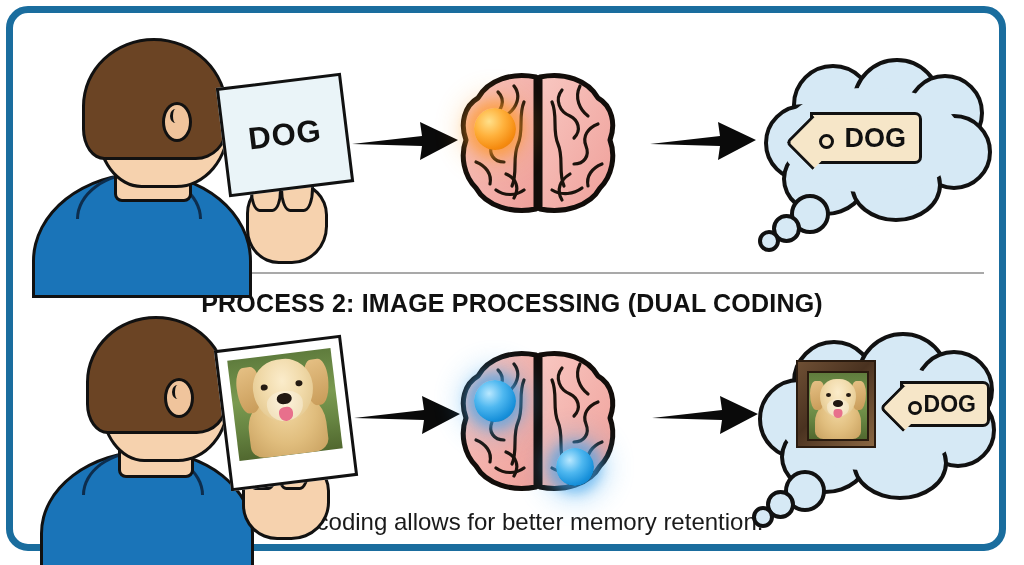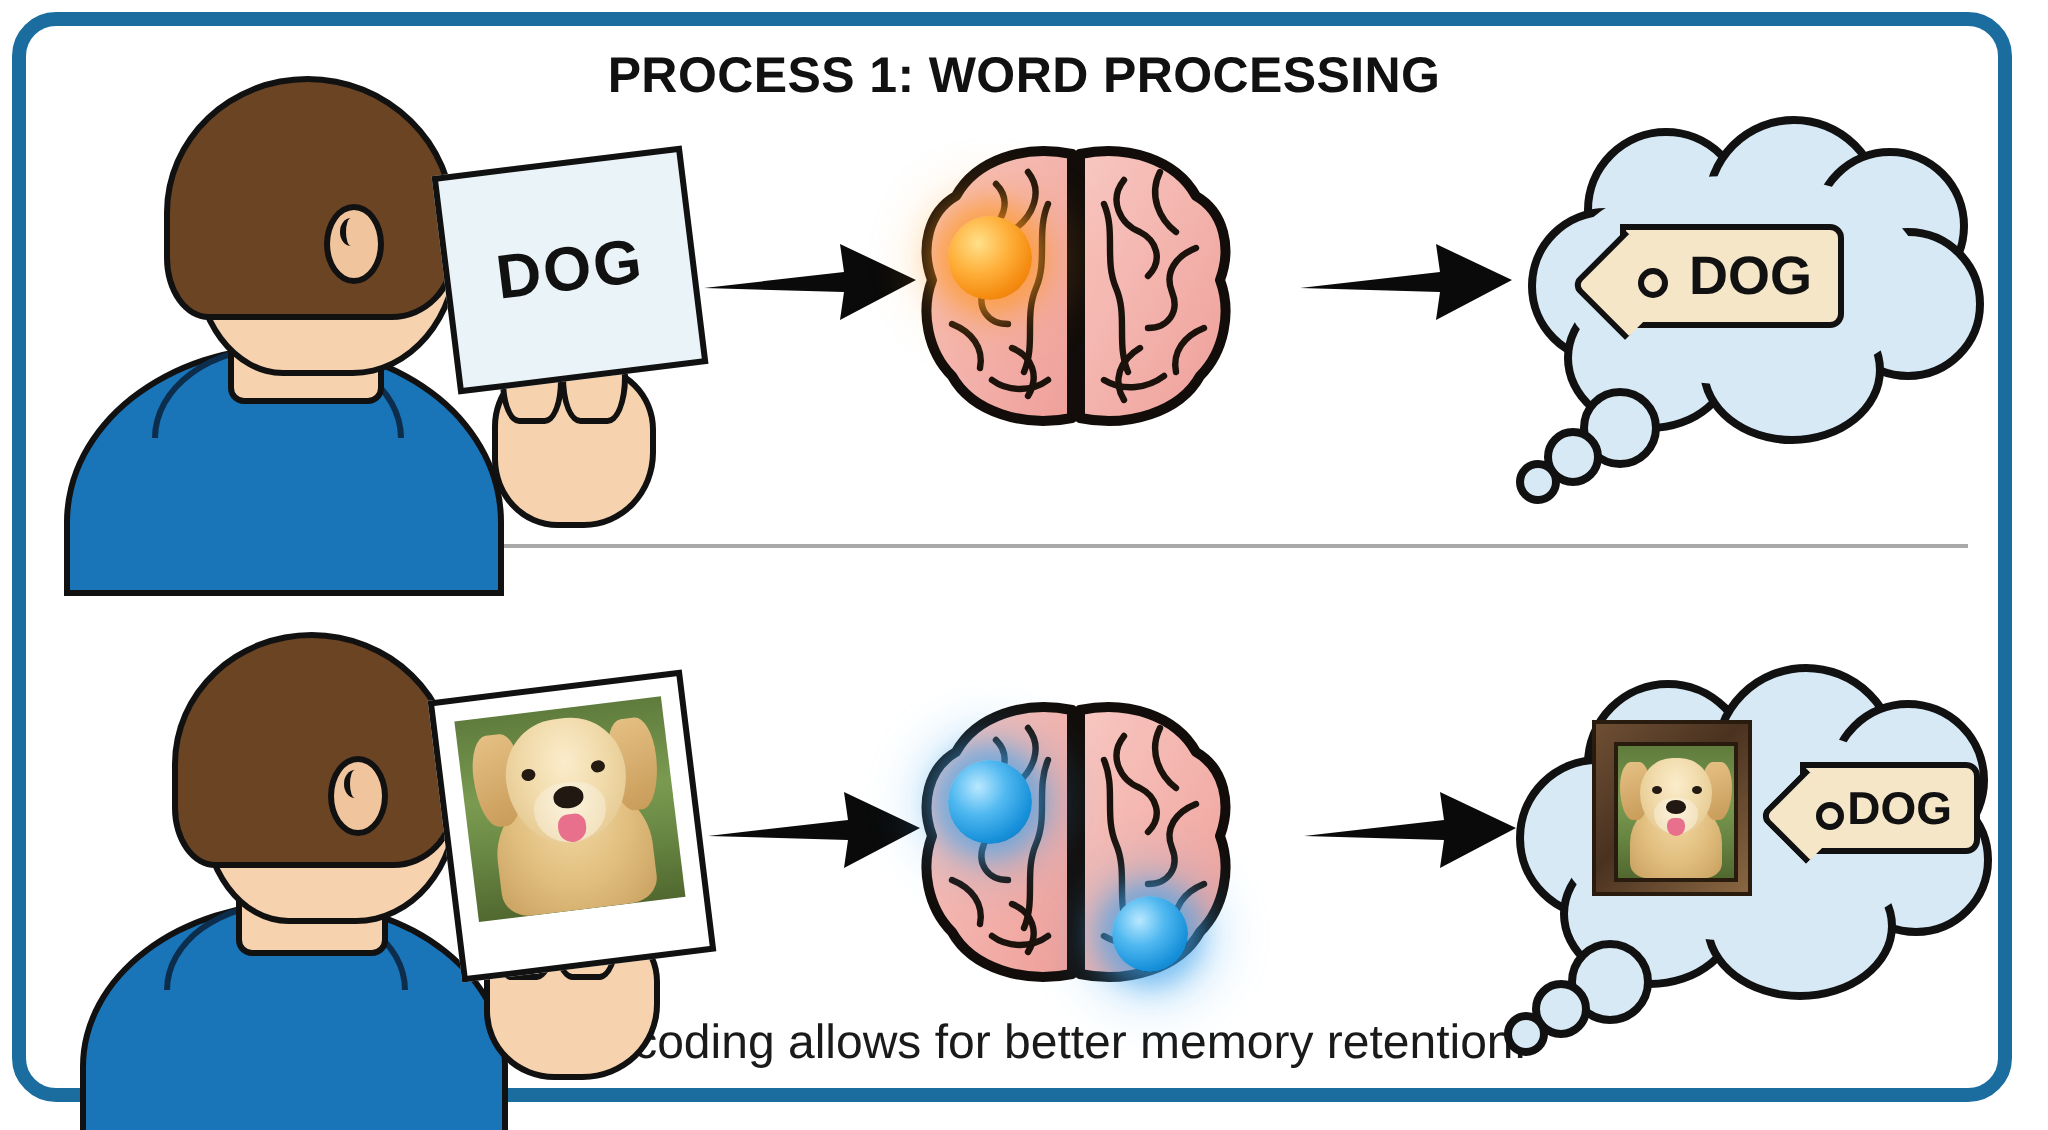--- a/index.html
+++ b/index.html
@@ -94,21 +94,21 @@
              border:2px solid #2a1b0f;
              background:linear-gradient(180deg,#5f7c3d 0%,#7a9a50 42%,#678542 70%,#51682f 100%);}
 </style>
 </head>
 <body>
 
 <div class="canvas">
   <div class="frame"></div>
   <div class="divider"></div>
 
-  <div class="ptitle" id="title1">PROCESS 1: WORD PROCESSING</div>
+  <div class="ptitle" id="title2">PROCESS 2: IMAGE PROCESSING (DUAL CODING)</div>
   <div class="caption">Dual coding allows for better memory retention.</div>
 
   <div class="person" style="left:28px;top:36px;width:230px;height:225px;">
     <div class="shirt" style="left:4px;top:136px;width:214px;height:120px;"></div>
     <div class="collar" style="left:48px;top:136px;width:120px;height:44px;"></div>
     <div class="neck" style="left:86px;top:104px;width:72px;height:56px;"></div>
     <div class="head" style="left:68px;top:14px;width:128px;height:132px;"></div>
     <div class="hair" style="left:54px;top:2px;width:140px;height:116px;"></div>
     <div class="ear" style="left:134px;top:66px;width:24px;height:34px;"></div>
     <div class="earinner" style="left:142px;top:73px;"></div>

